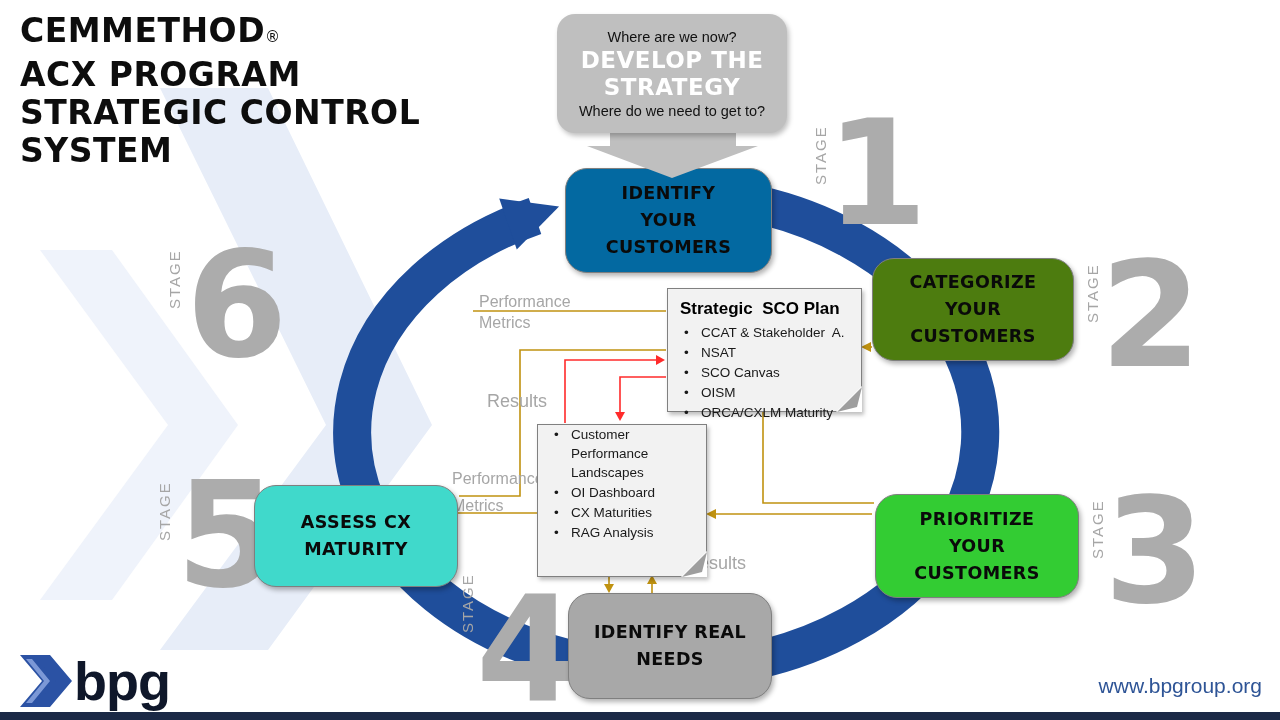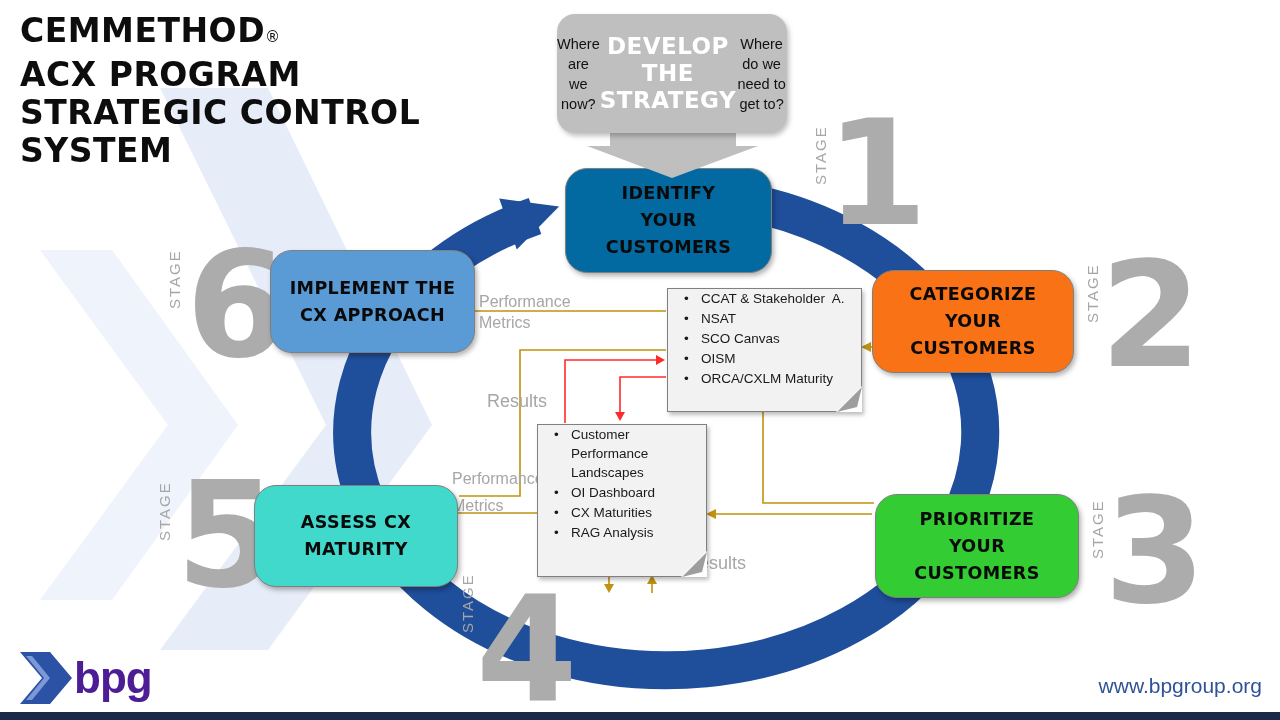--- a/index.html
+++ b/index.html
@@ -10,21 +10,21 @@
   .bg-chev{position:absolute;z-index:0;}
 
   
   .title{position:absolute;left:20px;top:12px;z-index:6;
          font-family:"DejaVu Sans",sans-serif;font-weight:bold;
          font-size:33px;line-height:38px;letter-spacing:.5px;color:#0d0d0d;white-space:pre-line;}
   .title .reg{font-size:15px;font-weight:normal;}
 
   
   .callout{position:absolute;left:557px;top:14px;width:230px;height:119px;z-index:6;
-           background:#BFBFBF;border-radius:18px;display:flex;flex-direction:row;
+           background:#BFBFBF;border-radius:18px;display:flex;flex-direction:column;
            justify-content:center;align-items:center;text-align:center;
            box-shadow:2px 3px 5px rgba(0,0,0,.25);}
   .callout .small{font-size:14.5px;color:#111;line-height:20px;}
   .callout .big{font-family:"DejaVu Sans",sans-serif;font-weight:bold;color:#ffffff;
                 font-size:23px;line-height:27px;white-space:pre-line;letter-spacing:.5px;}
 
   
   .stage-box{position:absolute;z-index:4;border:1.6px solid #7F7F7F;border-radius:22px;
              display:flex;align-items:center;justify-content:center;text-align:center;
              font-family:"DejaVu Sans",sans-serif;font-weight:bold;font-size:17.5px;
@@ -53,22 +53,22 @@
 
   
   .conn-label{position:absolute;z-index:3;color:#A6A6A6;font-size:16px;line-height:19px;}
   .conn-label.results{font-size:18px;}
 
   svg.layer{position:absolute;left:0;top:0;z-index:2;}
   svg.ring{z-index:1;}
 
   
   .logo{position:absolute;left:20px;top:650px;z-index:6;display:flex;align-items:center;}
-  .logo-text{font-family:"Liberation Sans",sans-serif;font-weight:bold;font-size:44px;
-             color:#4c1d95;letter-spacing:-1px;margin-left:2px;}
+  .logo-text{font-family:"Liberation Sans",sans-serif;font-weight:bold;font-size:54px;
+             color:#0f172a;letter-spacing:-1px;margin-left:2px;}
   .url{position:absolute;right:18px;top:674px;z-index:6;color:#2E5496;font-size:21px;}
   .bottom-bar{position:absolute;left:0;bottom:0;width:1280px;height:8px;background:#1B2946;z-index:7;}
 </style>
 </head>
 <body>
 
 <div id="canvas">
 
   <svg class="bg-chev" width="1280" height="720">
     <polygon points="160,88 268,88 432,425 268,650 160,650 326,425" fill="#E7EDF8"></polygon>
@@ -119,45 +119,46 @@
 STRATEGY</div>
     <div class="small">Where do we need to get to?</div>
   </div>
   <svg class="layer" width="1280" height="720" style="z-index:5">
     <polygon points="610,130 736,130 736,146 758,146 672,178 587,146 610,146" fill="#BFBFBF"></polygon>
   </svg>
 
   <div class="stage-box" style="left:565px;top:168px;width:205px;height:103px;background:#0369a1">IDENTIFY
 YOUR
 CUSTOMERS</div>
-  <div class="stage-box" style="left:872px;top:270px;width:200px;height:101px;background:#f97316">CATEGORIZE
+  <div class="stage-box" style="left:872px;top:258px;width:200px;height:101px;background:#4d7c0f">CATEGORIZE
 YOUR
 CUSTOMERS</div>
   <div class="stage-box" style="left:875px;top:494px;width:202px;height:102px;background:#33CC33">PRIORITIZE
 YOUR
 CUSTOMERS</div>
+  <div class="stage-box" style="left:568px;top:593px;width:202px;height:104px;background:#A8A8A8">IDENTIFY REAL
+NEEDS</div>
   <div class="stage-box" style="left:254px;top:485px;width:202px;height:100px;background:#40D9CB">ASSESS CX
 MATURITY</div>
-  <div class="stage-box" style="left:270px;top:250px;width:203px;height:101px;background:#5B9BD5">IMPLEMENT THE
-CX APPROACH</div>
 
   <div class="stage-word" style="left:812px;top:122px">STAGE</div>
   <div class="stage-num" style="left:826px;top:100px">1</div>
   <div class="stage-word" style="left:1084px;top:260px">STAGE</div>
   <div class="stage-num" style="left:1100px;top:242px">2</div>
   <div class="stage-word" style="left:1089px;top:496px">STAGE</div>
   <div class="stage-num" style="left:1104px;top:478px">3</div>
   <div class="stage-word" style="left:459px;top:570px">STAGE</div>
   <div class="stage-num" style="left:476px;top:576px">4</div>
   <div class="stage-word" style="left:156px;top:478px">STAGE</div>
   <div class="stage-num" style="left:176px;top:462px">5</div>
   <div class="stage-word" style="left:166px;top:246px">STAGE</div>
   <div class="stage-num" style="left:186px;top:232px">6</div>
 
   <div class="plan" style="left:667px;top:288px;width:193px;height:122px">
+    <div class="ptitle">Strategic  SCO Plan</div>
     <ul>
       <li>CCAT &amp; Stakeholder  A.</li>
       <li>NSAT</li>
       <li>SCO Canvas</li>
       <li>OISM</li>
       <li>ORCA/CXLM Maturity</li>
     </ul>
     <div class="fold-white"></div>
     <div class="fold-flap"></div>
   </div>

